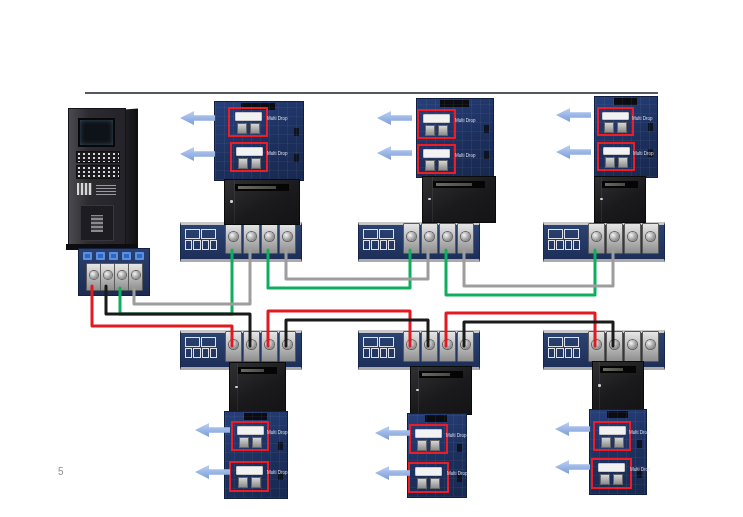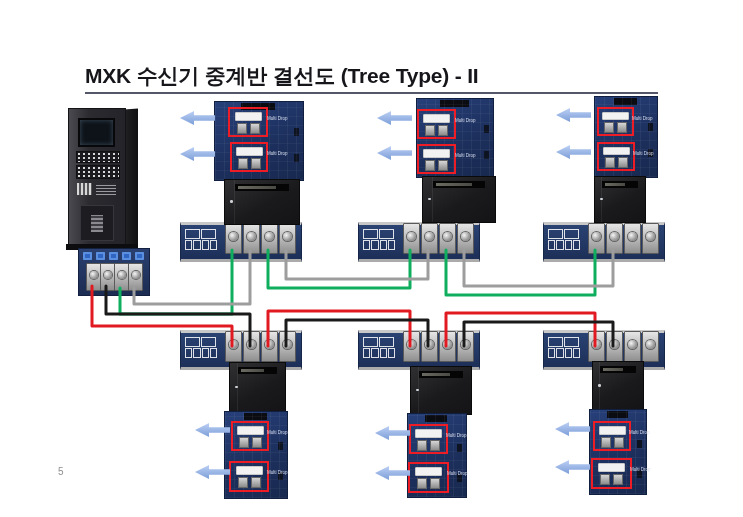--- a/index.html
+++ b/index.html
@@ -96,21 +96,20 @@
   .mdlab{font-size:4.5px;line-height:5px;color:#d8deee;white-space:nowrap;z-index:3;}
   .arrowL{width:35px;height:14px;
           background:linear-gradient(180deg,var(--arrow-light,#bcd0f4),var(--arrow-dark,#7c9ed8));
           clip-path:polygon(0 50%,40% 0,40% 30%,100% 30%,100% 70%,40% 70%,40% 100%);}
 </style>
 </head>
 <body>
 
 <div id="slide">
 
-  <div class="slide-title">MXK 수신기 중계반 결선도 (Tree Type) - II</div>
   <div class="title-underline"></div>
   <div class="page-number">5</div>
 
   <div class="comp rack">
     <div class="rack-side"></div>
     <div class="rack-front">
       <div class="rack-screen"></div>
       <div class="rack-grid g1"></div>
       <div class="rack-grid g2"></div>
       <div class="rack-bars"></div>

